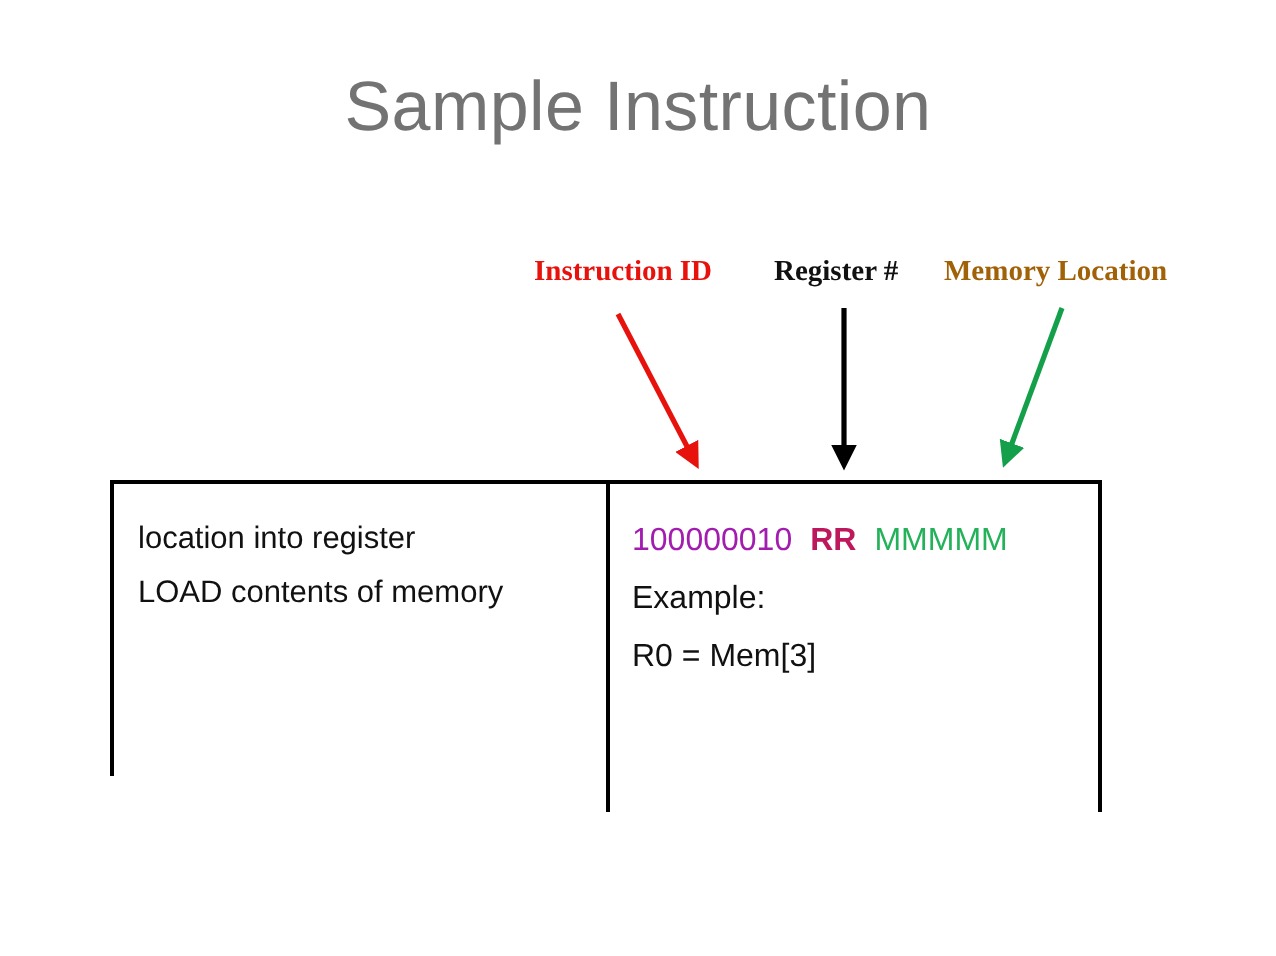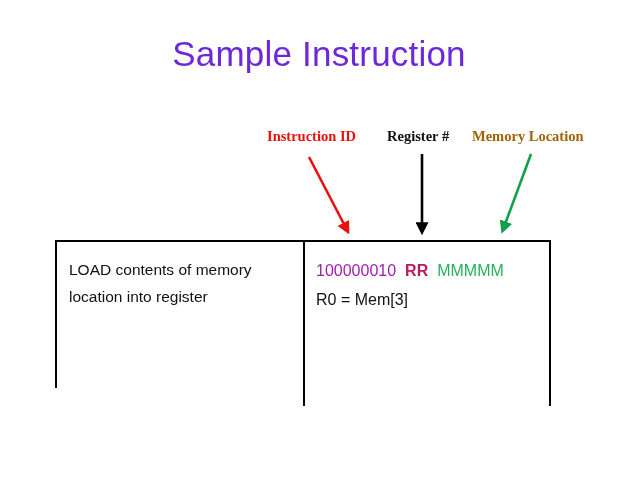--- a/index.html
+++ b/index.html
@@ -26,21 +26,21 @@
   
   #slide-title {
     position: absolute;
     left: 0;
     top: 33px;
     width: 638px;
     text-align: center;
     font-size: 35px;
     line-height: 42px;
     font-weight: 400;
-    color: #6d28d9;
+    color: #737373;
     letter-spacing: 0.2px;
     font-family: "Liberation Sans", sans-serif;
   }
 
   
   .annot-label {
     position: absolute;
     font-family: "Liberation Serif", serif;
     font-weight: 700;
     font-size: 14.5px;
@@ -148,30 +148,31 @@
     <line x1="309" y1="157" x2="346" y2="228" stroke="#e8120c" stroke-width="2.6" marker-end="url(#head-red)"></line>
 
     <line x1="422" y1="154" x2="422" y2="228" stroke="#000000" stroke-width="2.6" marker-end="url(#head-black)"></line>
 
     <line x1="531" y1="154" x2="504" y2="227" stroke="#14a04a" stroke-width="2.6" marker-end="url(#head-green)"></line>
   </svg>
 
   <div id="instruction-box">
 
     <div id="cell-description">
+      <div class="desc-line">location into register</div>
       <div class="desc-line">LOAD contents of memory</div>
-      <div class="desc-line">location into register</div>
     </div>
 
     <div id="cell-encoding">
 
       <div class="enc-line">
         <span class="seg-id">100000010</span><span class="gap-md"></span><span class="seg-reg">RR</span><span class="gap-md"></span><span class="seg-mem">MMMMM</span>
       </div>
 
+      <div class="enc-line">Example:</div>
 
       <div class="enc-line">R0 = Mem[3]</div>
 
 
     </div>
   </div>
 
 </div>
 
 </body></html>

